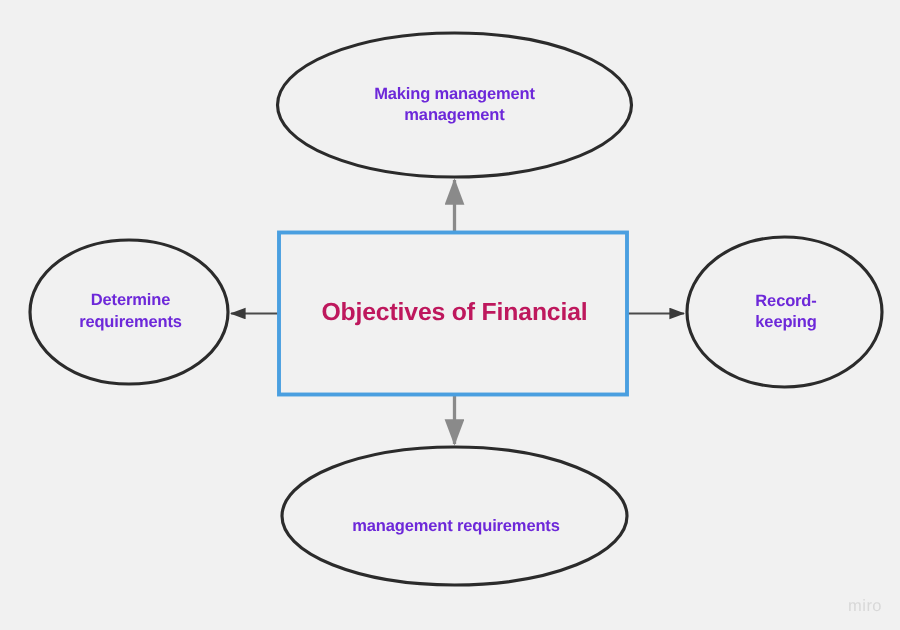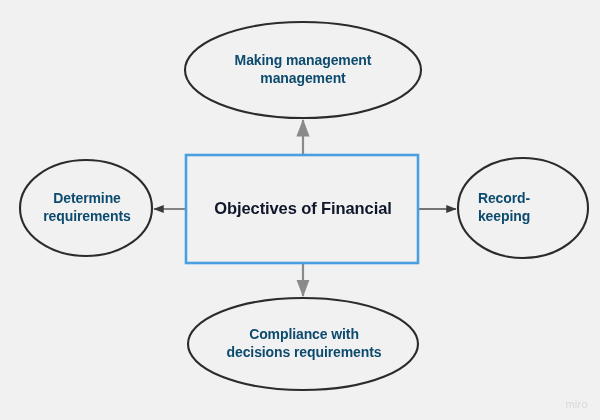--- a/index.html
+++ b/index.html
@@ -29,34 +29,34 @@
   .node-label {
     position: absolute;
     display: flex;
     align-items: center;
     justify-content: center;
     text-align: center;
     line-height: 1.28;
     pointer-events: none;
   }
   .ellipse-label {
-    color: #0c4a6e;
+    color: #6d28d9;
     font-weight: bold;
-    font-size: 14px;
+    font-size: 11px;
     letter-spacing: -0.1px;
   }
   .center-label {
-    color: #0f172a;
+    color: #be185d;
     font-weight: bold;
     font-size: 16.5px;
     letter-spacing: -0.1px;
   }
   #label-top    { left: 195px; top: 22px;  width: 216px; height: 96px; }
   #label-left   { left: 22px;  top: 160px; width: 130px; height: 95px; align-items: center; }
-  #label-right  { left: 440px; top: 158px; width: 128px; height: 100px; }
+  #label-right  { left: 460px; top: 158px; width: 128px; height: 100px; }
   #label-bottom { left: 196px; top: 298px; width: 216px; height: 92px; }
   #label-center { left: 190px; top: 157px; width: 226px; height: 104px; }
 
   #miro-watermark {
     position: absolute;
     right: 12px;
     bottom: 10px;
     font-size: 11px;
     color: #d8d8d8;
     font-family: "Liberation Sans", sans-serif;
@@ -114,22 +114,22 @@
 
   <div class="node-label ellipse-label" id="label-right">
     <span>
       <span>Record-</span><br>
       <span>keeping</span>
     </span>
   </div>
 
   <div class="node-label ellipse-label" id="label-bottom">
     <span>
-      <span>Compliance with</span><br>
-      <span>decisions requirements</span>
+      <br>
+      <span>management requirements</span>
     </span>
   </div>
 
   <div class="node-label center-label" id="label-center">
     <span>
       <span>Objectives of Financial</span><br>
     </span>
   </div>
 
   <div id="miro-watermark">miro</div>

